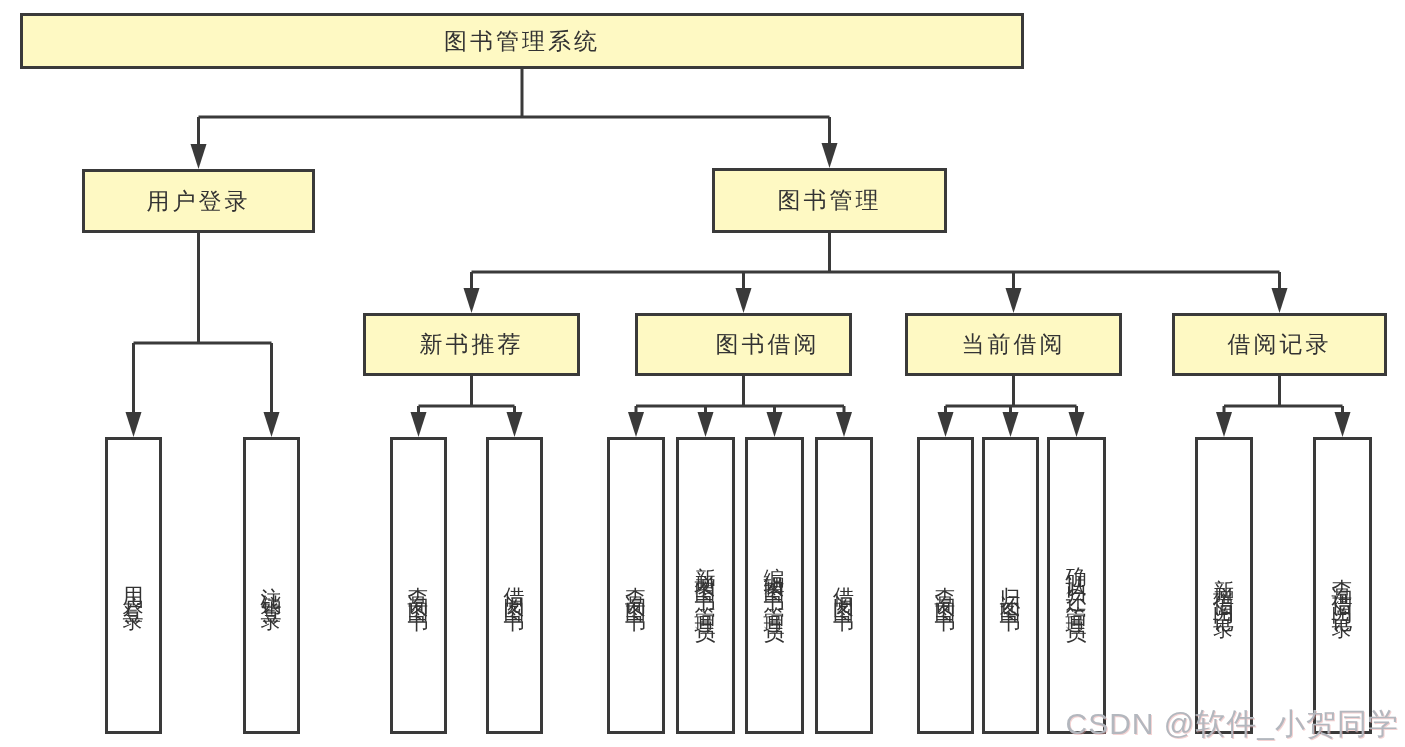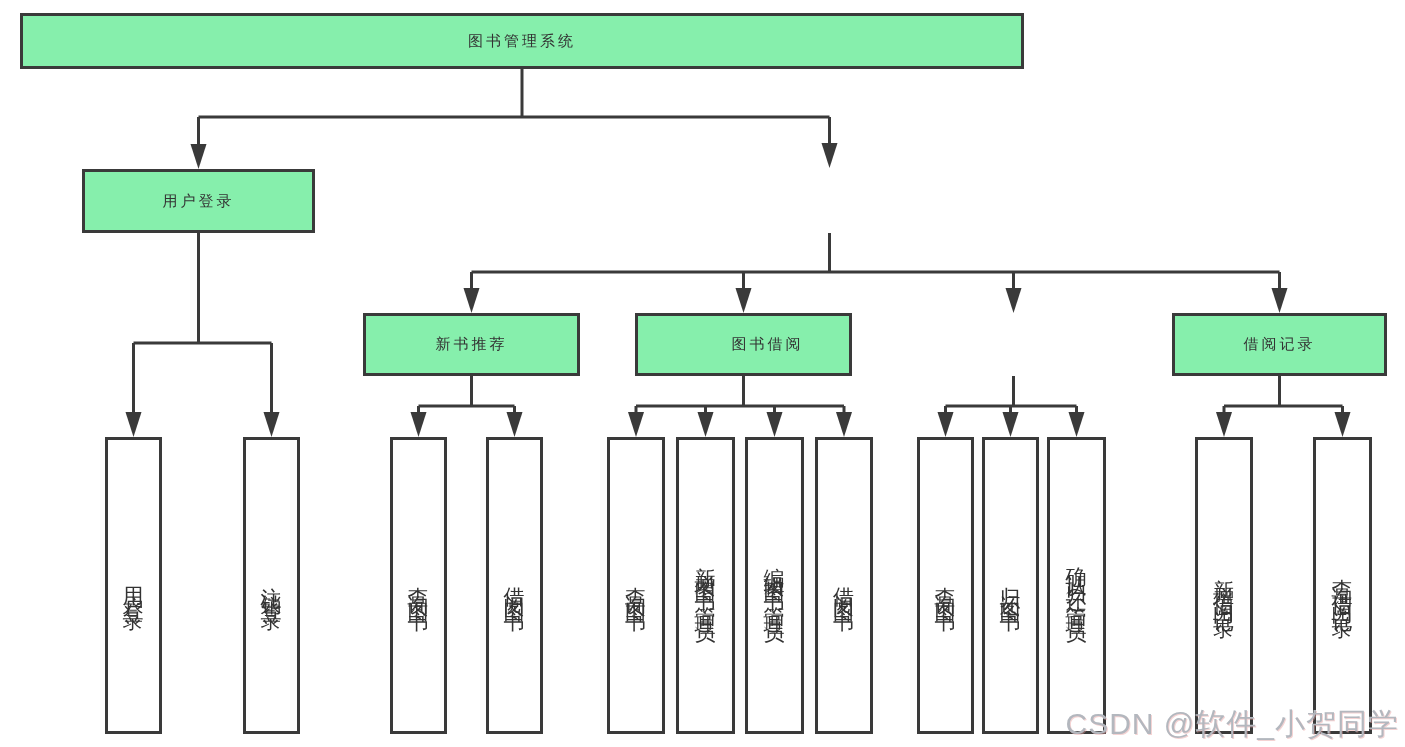--- a/index.html
+++ b/index.html
@@ -18,26 +18,26 @@
   #wires {
     position: absolute;
     left: 0; top: 0;
     width: 1405px;
     height: 747px;
   }
   .node {
     position: absolute;
     box-sizing: border-box;
     border: 3px solid #3a3a3a;
-    background: #86efac;
+    background: #fef9c3;
     display: flex;
     align-items: center;
     justify-content: center;
     color: #333333;
-    font-size: 15px;
+    font-size: 23px;
     letter-spacing: 3px;
     white-space: nowrap;
     z-index: 2;
     font-family: Liberation Mono, monospace;
   }
   .leaf {
     position: absolute;
     box-sizing: border-box;
     border: 3px solid #3a3a3a;
     background: #ffffff;
@@ -131,23 +131,25 @@
       <polygon points="1002.5,412 1018.5,412 1010.5,437"></polygon>
       <polygon points="1068.5,412 1084.5,412 1076.5,437"></polygon>
       <polygon points="1216,412 1232,412 1224,437"></polygon>
       <polygon points="1334.5,412 1350.5,412 1342.5,437"></polygon>
     </g>
   </svg>
 
   <div class="node" style="left:20px; top:13px; width:1004px; height:56px;">图书管理系统</div>
 
   <div class="node" style="left:82px; top:169px; width:233px; height:64px;">用户登录</div>
+  <div class="node" style="left:712px; top:168px; width:235px; height:65px;">图书管理</div>
 
   <div class="node" style="left:363px; top:313px; width:217px; height:63px;">新书推荐</div>
   <div class="node" style="left:635px; top:313px; width:217px; height:63px;padding-left:48px;">图书借阅</div>
+  <div class="node" style="left:905px; top:313px; width:217px; height:63px;">当前借阅</div>
   <div class="node" style="left:1172px; top:313px; width:215px; height:63px;">借阅记录</div>
 
   <div class="leaf" style="left:105px; top:437px; width:57px; height:297px;">用户登录</div>
   <div class="leaf" style="left:243px; top:437px; width:57px; height:297px;">注销登录</div>
 
   <div class="leaf" style="left:390px; top:437px; width:57px; height:297px;">查询图书</div>
   <div class="leaf" style="left:486px; top:437px; width:57px; height:297px;">借阅图书</div>
 
   <div class="leaf" style="left:607px; top:437px; width:58px; height:297px;">查询图书</div>
   <div class="leaf" style="left:676px; top:437px; width:59px; height:297px;">新增图书（管理员）</div>

